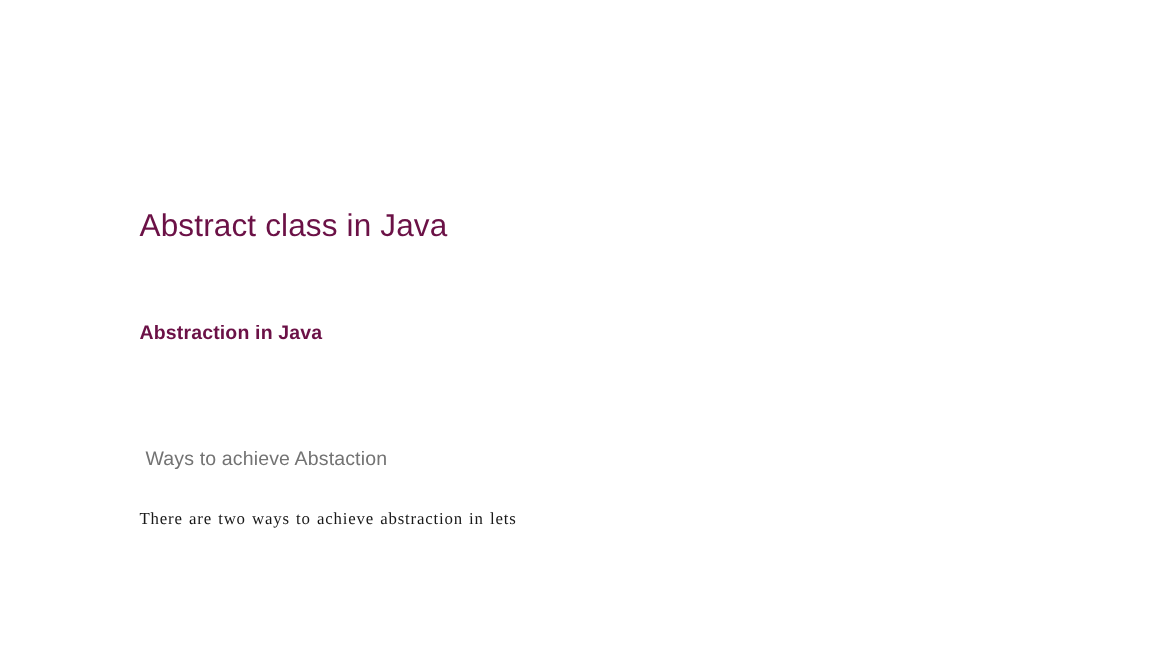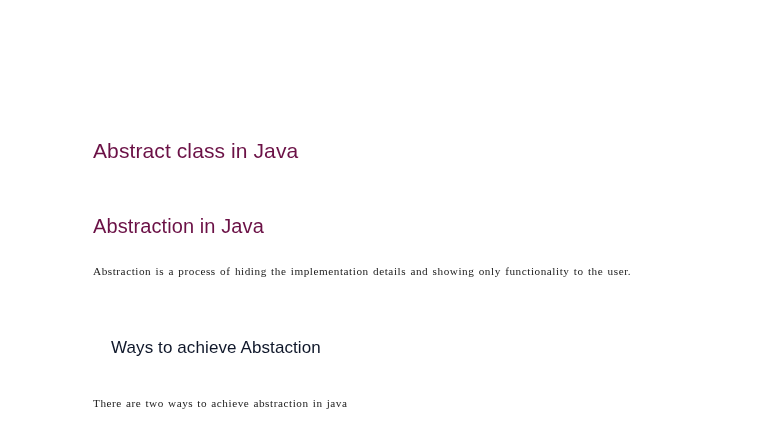--- a/index.html
+++ b/index.html
@@ -38,36 +38,36 @@
     color: #6b1146;
     margin: 0;
     padding: 0;
     line-height: 1.12;
     letter-spacing: 0.1px;
     white-space: nowrap;
   }
 
   .h-section {
     font-family: "Liberation Sans", sans-serif;
-    font-size: 20px;
-    font-weight: 400;
+    font-size: 13px;
+    font-weight: 700;
     color: #6b1146;
     margin: 0;
     padding: 0;
     line-height: 1.12;
     letter-spacing: 0.1px;
     white-space: nowrap;
   }
 
   .h-sub {
     font-family: "Liberation Sans", sans-serif;
-    font-size: 17px;
+    font-size: 13px;
     font-weight: 400;
-    color: #0f172a;
-    margin: 18px;
+    color: #737373;
+    margin: 4px;
     padding: 0;
     line-height: 1.15;
     letter-spacing: 0.1px;
     white-space: nowrap;
   }
 
   
   .para {
     font-family: "Liberation Serif", serif;
     font-size: 11.2px;
@@ -114,28 +114,27 @@
 
     <div class="sp-after-h-main"></div>
 
 
     <div class="sp-after-p1"></div>
 
     <h2 class="h-section">Abstraction in Java</h2>
 
     <div class="sp-after-h-sect"></div>
 
-    <p class="para flow justified-wide">Abstraction is a process of hiding the implementation details and showing only functionality to the user.</p>
 
     <div class="sp-after-p2"></div>
 
 
     <div class="sp-after-p3"></div>
 
     <h3 class="h-sub">Ways to achieve Abstaction</h3>
 
     <div class="sp-after-h-sub"></div>
 
-    <p class="para single-line">There are two ways to achieve abstraction in java</p>
+    <p class="para single-line">There are two ways to achieve abstraction in lets</p>
 
   </div>
 
 </div>
 
 </body></html>

